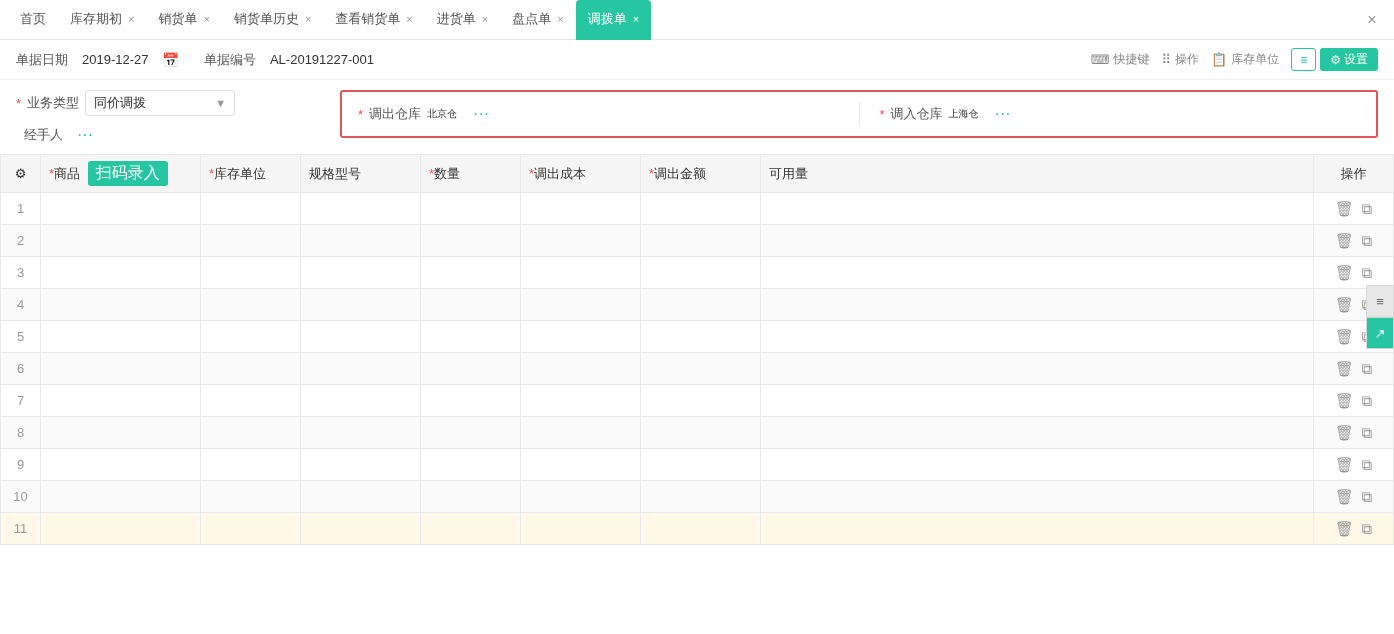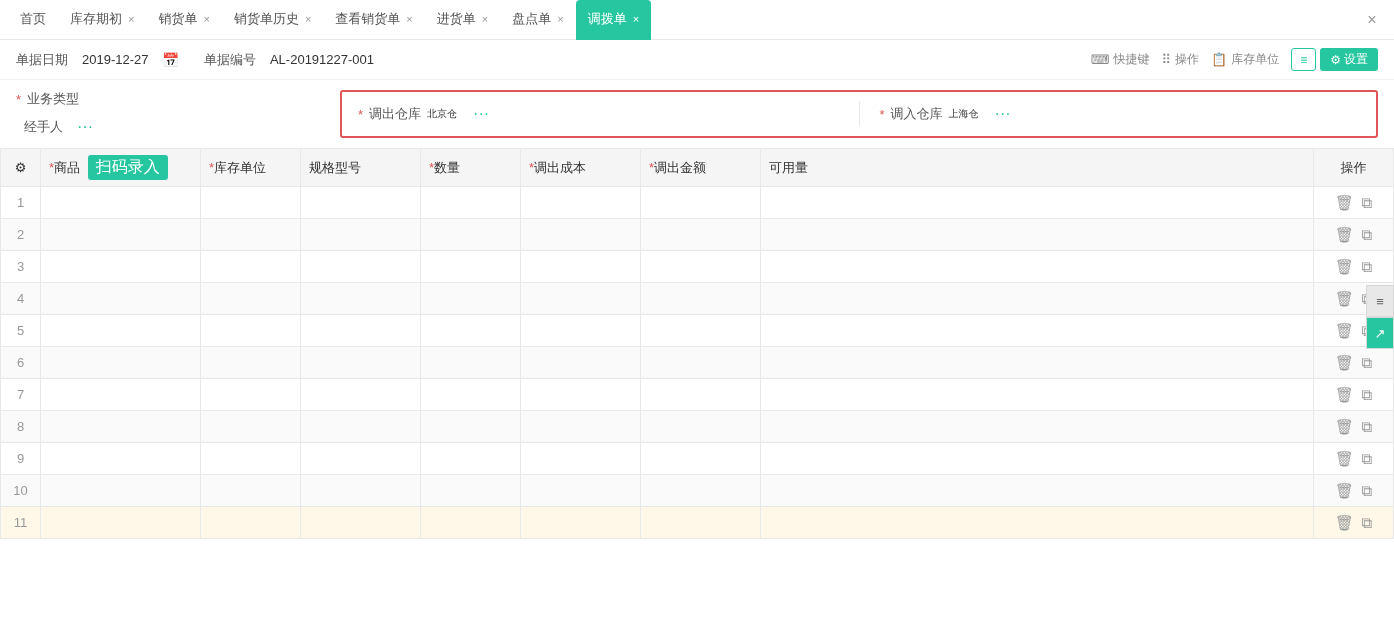--- a/index.html
+++ b/index.html
@@ -187,20 +187,24 @@
     </div>
   </div>
 </div>
 
 <div class="form-area">
   <div class="form-left">
 
     <div class="field-row">
       <span class="required-star">*</span>
       <span class="field-label">业务类型</span>
+      <div class="field-select">
+        <span>同价调拨</span>
+        <span class="chevron">▼</span>
+      </div>
     </div>
 
     <div class="field-row">
       <span class="field-label" style="margin-left:8px;">经手人</span>
       <span class="field-dots">···</span>
     </div>
   </div>
 
   <div class="form-right">
     <div class="warehouse-group">

